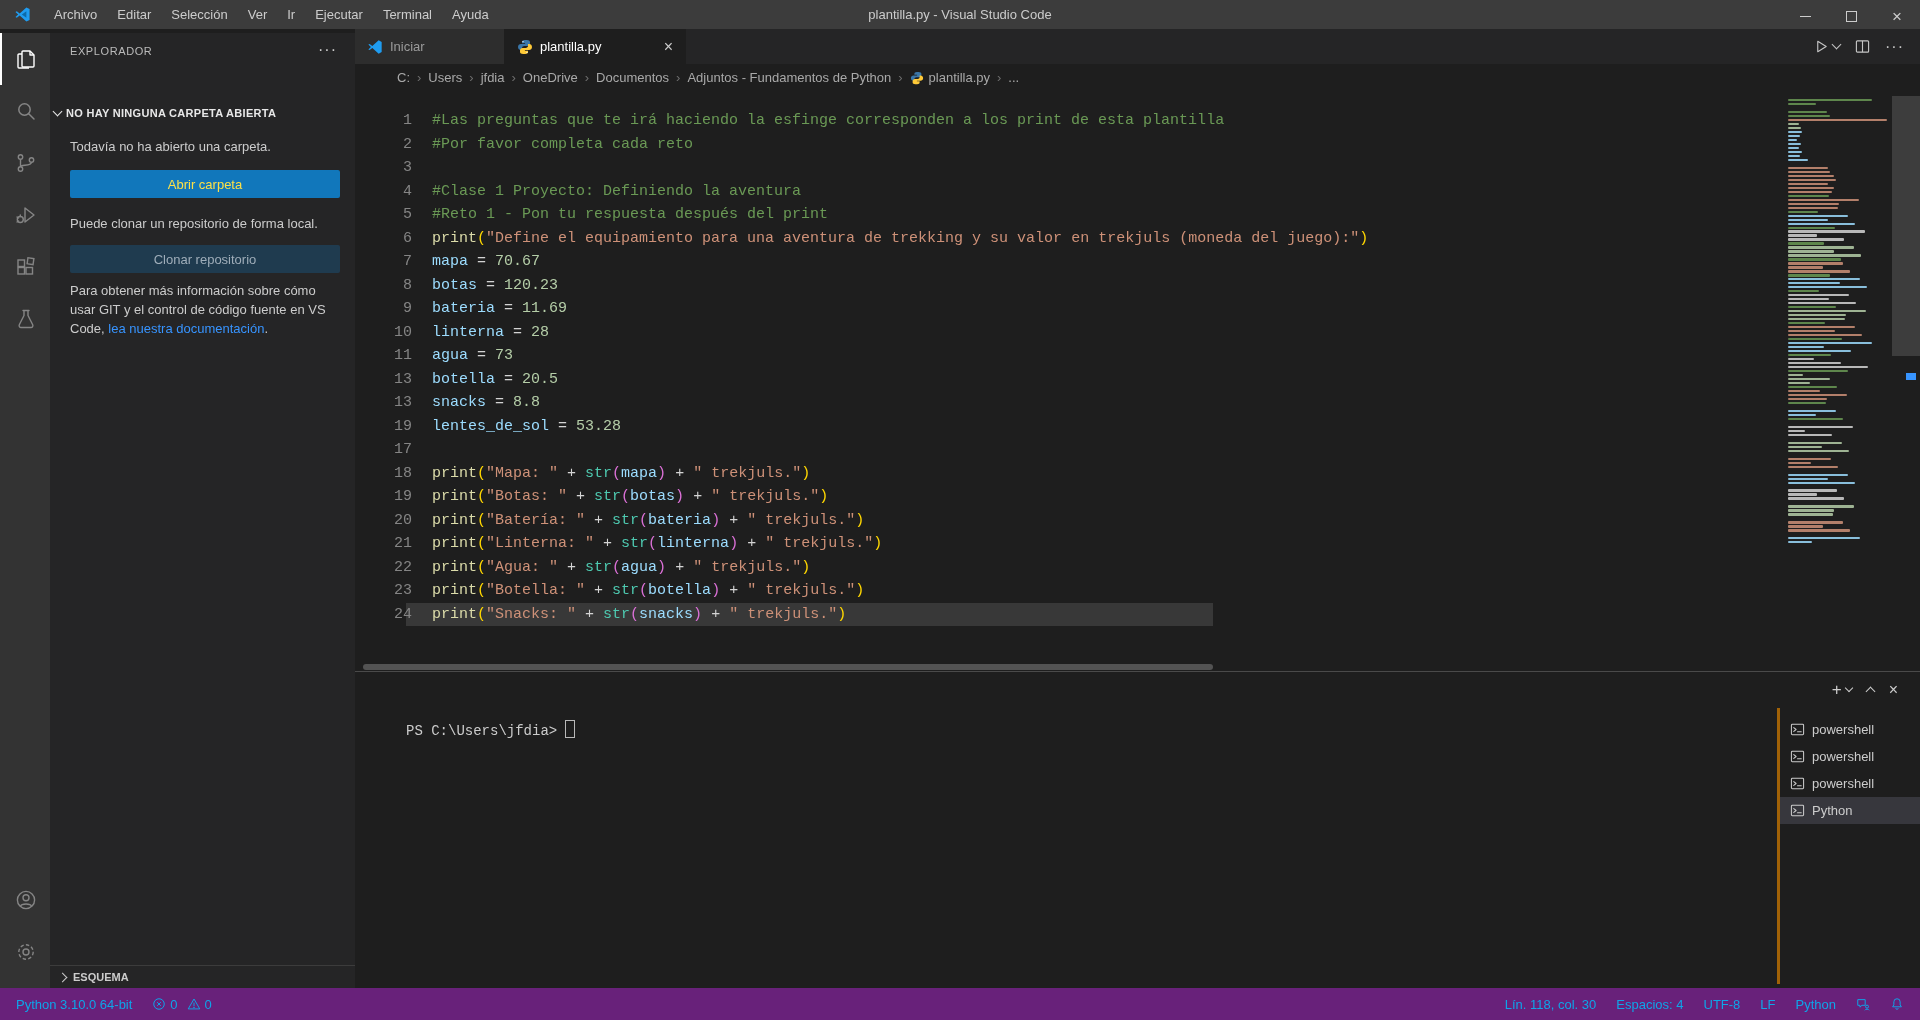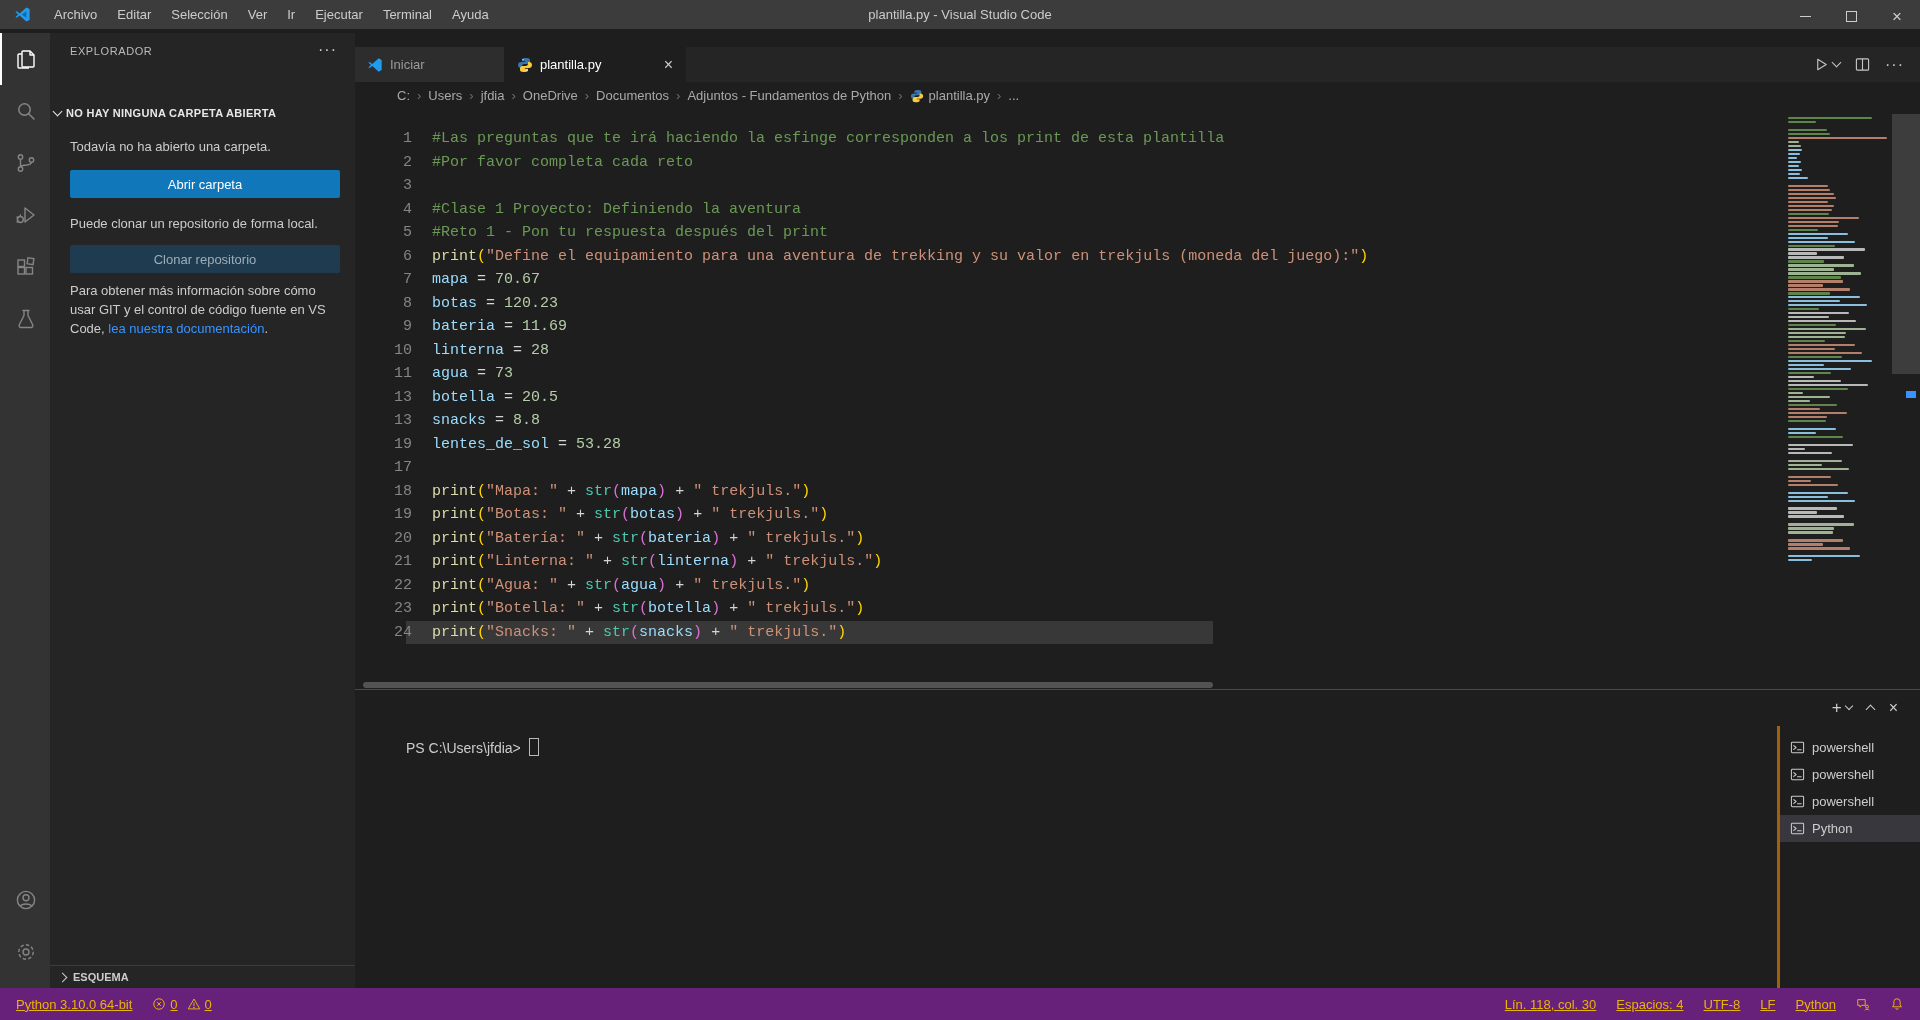--- a/index.html
+++ b/index.html
@@ -29,33 +29,33 @@
   .ab-bottom{position:absolute;bottom:10px;left:0;}
 
   
   .sidebar{position:absolute;left:50px;top:33px;width:305px;height:955px;background:#252526;font-size:13px;}
   .sb-title{position:absolute;top:12px;left:20px;font-size:11px;letter-spacing:.6px;color:#bbbbbb;}
   .sb-more{position:absolute;top:8px;right:18px;color:#cccccc;font-size:16px;letter-spacing:1px;}
   .sb-section{position:absolute;top:68px;left:4px;right:0;height:24px;display:flex;align-items:center;gap:5px;
               font-size:11px;font-weight:bold;color:#e8e8e8;letter-spacing:.3px;}
   .sb-body{position:absolute;top:104px;left:20px;width:270px;color:#cccccc;line-height:19px;}
   .sb-btn{display:block;width:270px;height:28px;border:none;border-radius:2px;font-size:13px;
-          font-family:"Liberation Sans",sans-serif;color:#ffffff;cursor:pointer;}
+          font-family:"Liberation Sans",sans-serif;color:#fde047;cursor:pointer;}
   .sb-btn.primary{background:#1177bb;}
   .sb-btn.secondary{background:rgba(17,119,187,.28);color:#9fadb9;}
   .sb-link{color:#3794ff;cursor:pointer;}
   .sb-outline{position:absolute;bottom:0;left:0;right:0;height:22px;border-top:1px solid #3c3c3c;
               display:flex;align-items:center;gap:7px;padding-left:9px;font-size:11px;font-weight:bold;color:#cccccc;}
   .chev{display:inline-block;width:6px;height:6px;border-right:1.4px solid currentColor;
         border-bottom:1.4px solid currentColor;transform:rotate(45deg);margin-top:-3px;}
   .chev.right{transform:rotate(-45deg);margin-top:0;}
   .chev.up{transform:rotate(-135deg);margin-top:3px;}
 
   
-  .editorcol{position:absolute;left:355px;top:47px;width:1565px;height:955px;}
+  .editorcol{position:absolute;left:355px;top:29px;width:1565px;height:955px;}
   .tabbar{position:absolute;top:0;left:0;right:0;height:35px;background:#252526;display:flex;}
   .tab{height:35px;display:flex;align-items:center;padding:0 12px;font-size:13px;gap:7px;background:#2d2d2d;
        color:#9b9b9b;border-right:1px solid #1e1e1e;box-sizing:border-box;width:150px;}
   .tab.active{background:#1e1e1e;color:#ffffff;width:181px;}
   .tab .ticon{width:16px;height:16px;flex:none;}
   .tab .close{margin-left:auto;color:#cccccc;font-size:16px;line-height:16px;}
   .editor-actions{position:absolute;right:16px;top:0;height:35px;display:flex;align-items:center;gap:15px;color:#c5c5c5;}
   .ea-run{display:flex;align-items:center;gap:4px;}
   .breadcrumb{position:absolute;top:35px;left:0;right:0;height:27px;background:#1e1e1e;display:flex;align-items:center;
               padding-left:42px;font-size:13px;color:#a9a9a9;gap:7px;white-space:nowrap;}
@@ -80,31 +80,31 @@
 
   
   .panel{position:absolute;left:0;right:0;bottom:0;height:313px;background:#1e1e1e;border-top:1px solid #4a4a4a;box-sizing:border-box;}
   .panel-tabs{display:flex;gap:31px;padding-left:55px;height:35px;align-items:center;font-size:11.5px;
               letter-spacing:.4px;color:#969696;}
   .panel-tab{position:relative;height:35px;line-height:35px;white-space:nowrap;}
   .panel-tab.active{color:#e7e7e7;}
   .panel-tab.active::after{content:"";position:absolute;left:0;right:0;bottom:6px;height:1px;background:#e7e7e7;}
   .panel-actions{position:absolute;top:0;right:22px;height:35px;display:flex;gap:15px;align-items:center;color:#cccccc;}
   .pa-plus{font-size:17px;line-height:17px;}
-  .term-body{position:absolute;left:0;top:36px;bottom:0;right:143px;font-family:Liberation Sans, sans-serif;
+  .term-body{position:absolute;left:0;top:36px;bottom:0;right:143px;font-family:Liberation Mono, monospace;
              font-size:14px;color:#cccccc;padding:12px 0 12px 51px;}
   .term-cursor{display:inline-block;width:8px;height:16px;border:1px solid #b9b9b9;vertical-align:-3px;margin-left:8px;}
   .term-list{position:absolute;right:0;top:36px;bottom:0;width:143px;border-left:3px solid #a16207;padding-top:8px;box-sizing:border-box;}
   .term-item{height:27px;display:flex;align-items:center;gap:7px;padding-left:10px;color:#cccccc;font-size:13px;}
   .term-item.selected{background:#37373d;}
   .term-item svg{width:15px;height:15px;flex:none;color:#cccccc;}
 
   
-  .statusbar{position:absolute;left:0;top:988px;width:1920px;height:32px;background:#68217a;color:#eab308;
-             display:flex;align-items:center;justify-content:space-between;font-size:13px;z-index:40;text-decoration:underline;}
+  .statusbar{position:absolute;left:0;top:988px;width:1920px;height:32px;background:#68217a;color:#0ea5e9;
+             display:flex;align-items:center;justify-content:space-between;font-size:13px;z-index:40;}
   .sb-group{display:flex;align-items:center;gap:20px;padding:0 16px;}
   .sb-item{display:flex;align-items:center;gap:5px;white-space:nowrap;}
   .sb-item svg{width:14px;height:14px;}
   .probs{display:flex;align-items:center;gap:4px;}
 </style>
 </head>
 <body>
 
 <div class="app">
 

